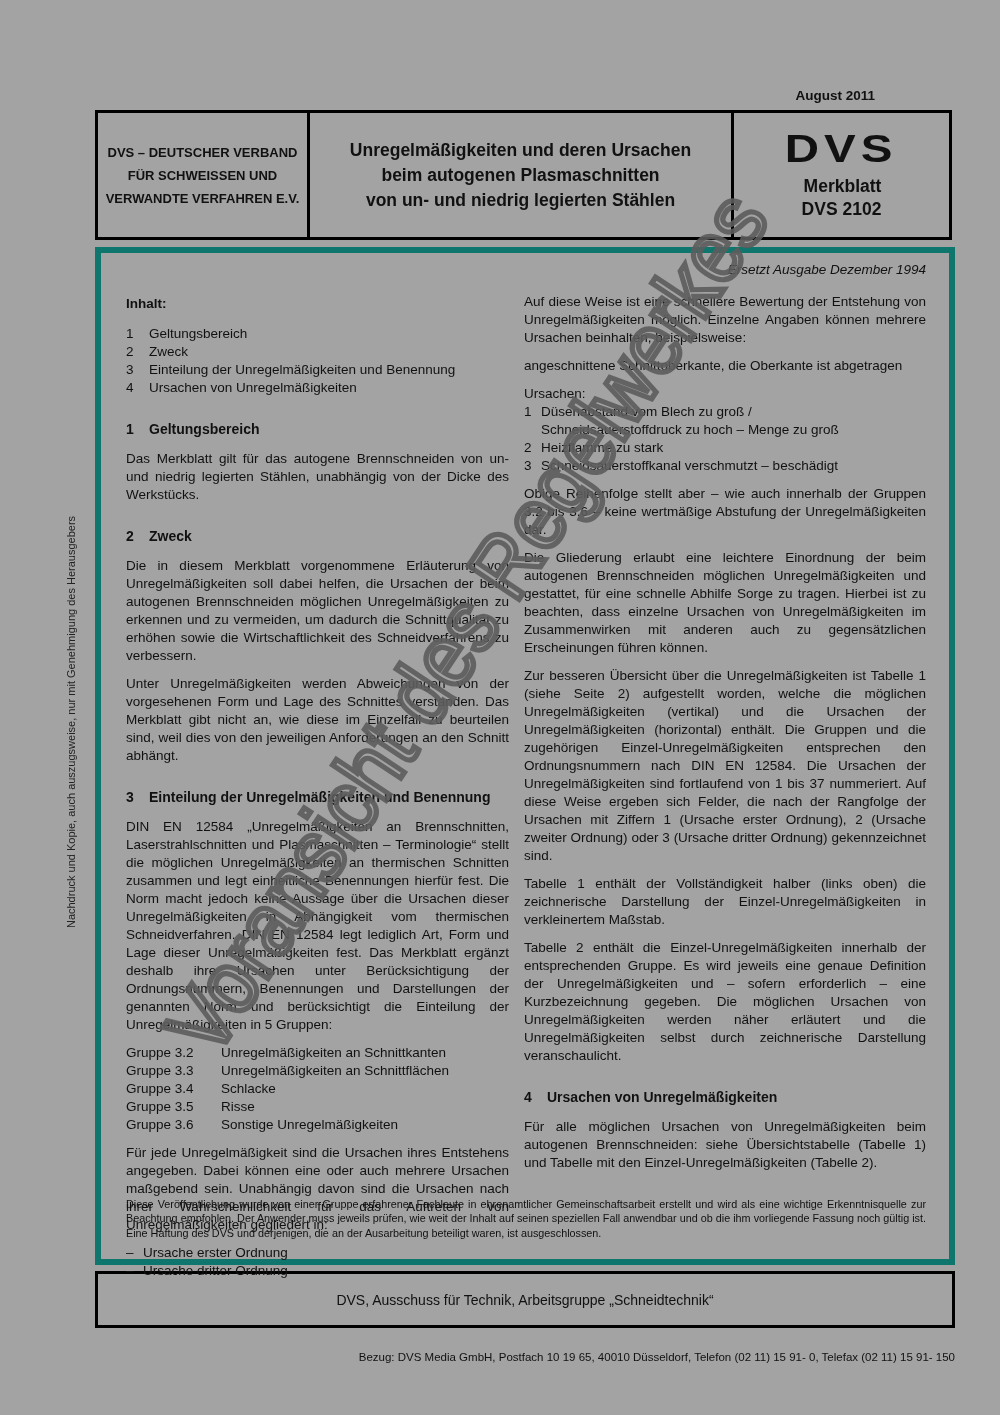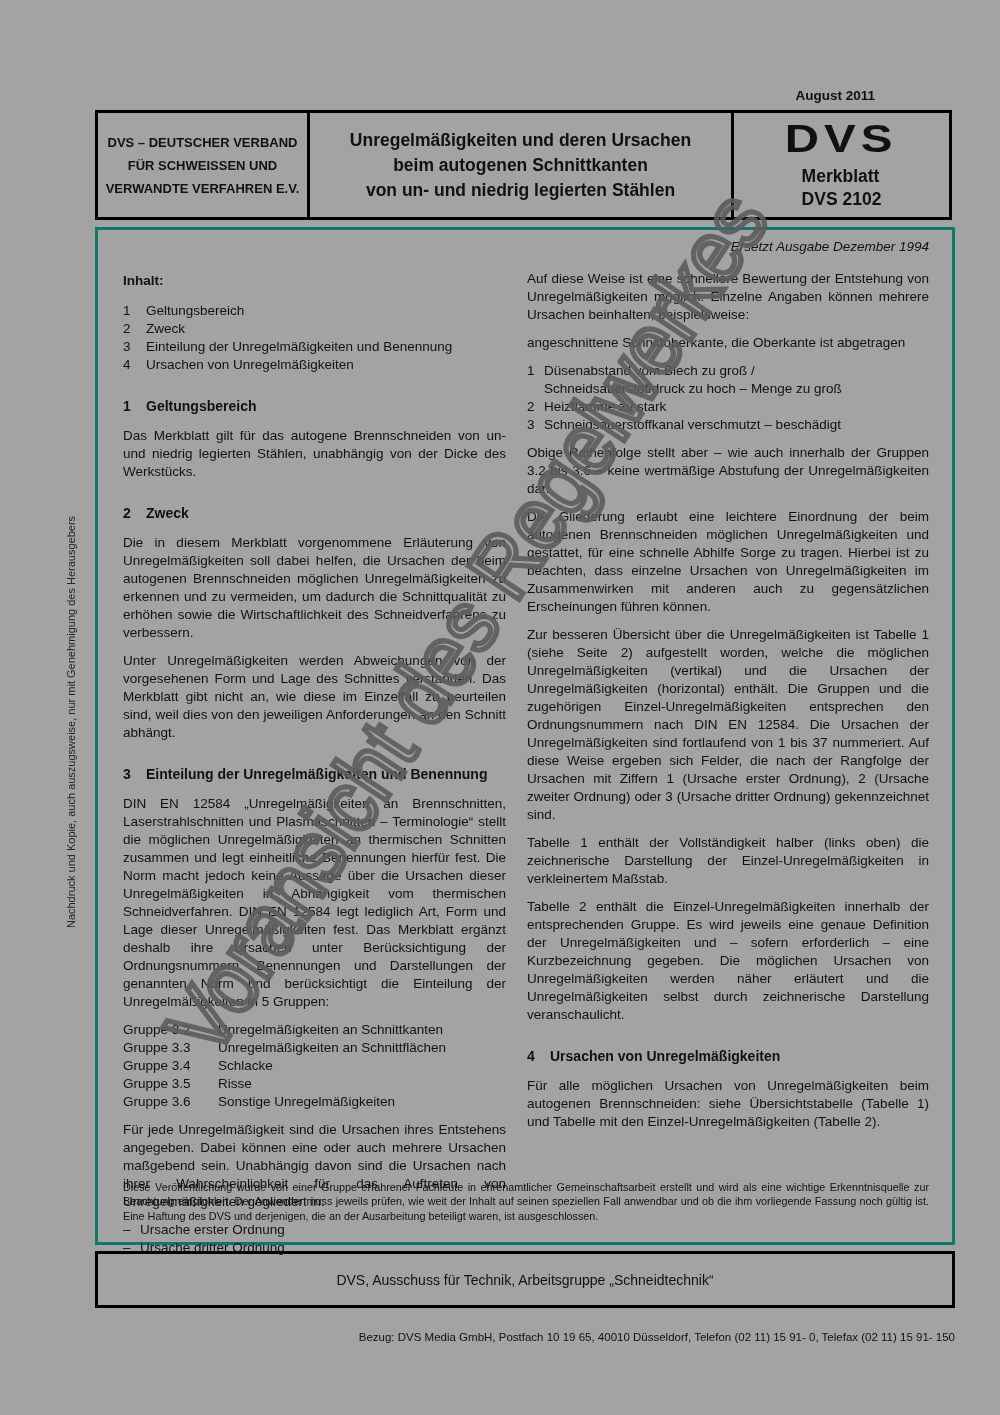--- a/index.html
+++ b/index.html
@@ -9,32 +9,32 @@
     font-family:"Liberation Sans", sans-serif; color:#111;
   }
   .inner { padding:88px 45px 0 95px; }
 
   
   .date-line { text-align:right; padding-right:80px; font-weight:bold; font-size:13.5px; margin-bottom:7px; }
 
   
   .hdr { display:flex; }
   .hdr-cell {
-    border:3px solid #000; box-sizing:border-box; height:110px;
-    display:flex; flex-direction:column; justify-content:center; align-items:center; text-align:left;
+    border:3px solid #000; box-sizing:border-box; height:130px;
+    display:flex; flex-direction:column; justify-content:center; align-items:center; text-align:right;
   }
   .hdr-org   { width:215px; font-weight:bold; font-size:13px; line-height:23px; }
   .hdr-title { width:427px; margin-left:-3px; font-weight:bold; font-size:17.5px; line-height:25px; }
   .hdr-logo  { width:221px; margin-left:-3px; }
   .logo-mark { font-size:38px; font-weight:bold; letter-spacing:4px; transform:scaleX(1.25); display:inline-block; line-height:38px; }
   .doc-id    { font-weight:bold; font-size:17.5px; line-height:23px; margin-top:7px; }
 
   
   .main-box {
-    border:3px solid #0f766e; box-sizing:border-box; margin-top:7px; height:1018px;
+    border:6px solid #0f766e; box-sizing:border-box; margin-top:7px; height:1018px;
     padding:8px 23px 8px 25px; position:relative;
   }
   .replaces { text-align:right; font-style:italic; font-size:13.5px; line-height:18px; }
   .cols { display:flex; justify-content:space-between; margin-top:14px; }
   .col-left  { width:383px; }
   .col-right { width:402px; }
 
   .main-box p { margin:0 0 10px; font-size:13.5px; line-height:18px; text-align:justify; }
   .sec-head { font-weight:bold; font-size:14px; margin:24px 0 13px; }
   .sec-num  { display:inline-block; width:23px; }
@@ -88,21 +88,21 @@
     <div class="date-line">August 2011</div>
 
     <div class="hdr">
       <div class="hdr-cell hdr-org">
         <div>DVS – DEUTSCHER VERBAND</div>
         <div>FÜR SCHWEISSEN UND</div>
         <div>VERWANDTE VERFAHREN E.V.</div>
       </div>
       <div class="hdr-cell hdr-title">
         <div>Unregelmäßigkeiten und deren Ursachen</div>
-        <div>beim autogenen Schnittkanten</div>
+        <div>beim autogenen Plasmaschnitten</div>
         <div>von un- und niedrig legierten Stählen</div>
       </div>
       <div class="hdr-cell hdr-logo">
         <span class="logo-mark">DVS</span>
         <div class="doc-id">
           <div>Merkblatt</div>
           <div>DVS 2102</div>
         </div>
       </div>
     </div>
@@ -148,20 +148,21 @@
 
         </div>
 
         <div class="col col-right">
           <p>Auf diese Weise ist eine schnellere Bewertung der Entstehung von Unregelmäßigkeiten möglich. Einzelne Angaben können mehrere Ursachen beinhalten, beispielsweise:</p>
 
           <div class="example">
             <div>angeschnittene Schnittoberkante, die Oberkante ist abgetragen</div>
           </div>
 
+          <div class="causes-head">Ursachen:</div>
           <div class="causes">
             <div class="cause-row">
               <span class="cause-num">1</span>
               <div class="cause-text">
                 <div>Düsenabstand vom Blech zu groß /</div>
                 <div>Schneidsauerstoffdruck zu hoch – Menge zu groß</div>
               </div>
             </div>
             <div class="cause-row">
               <span class="cause-num">2</span>

